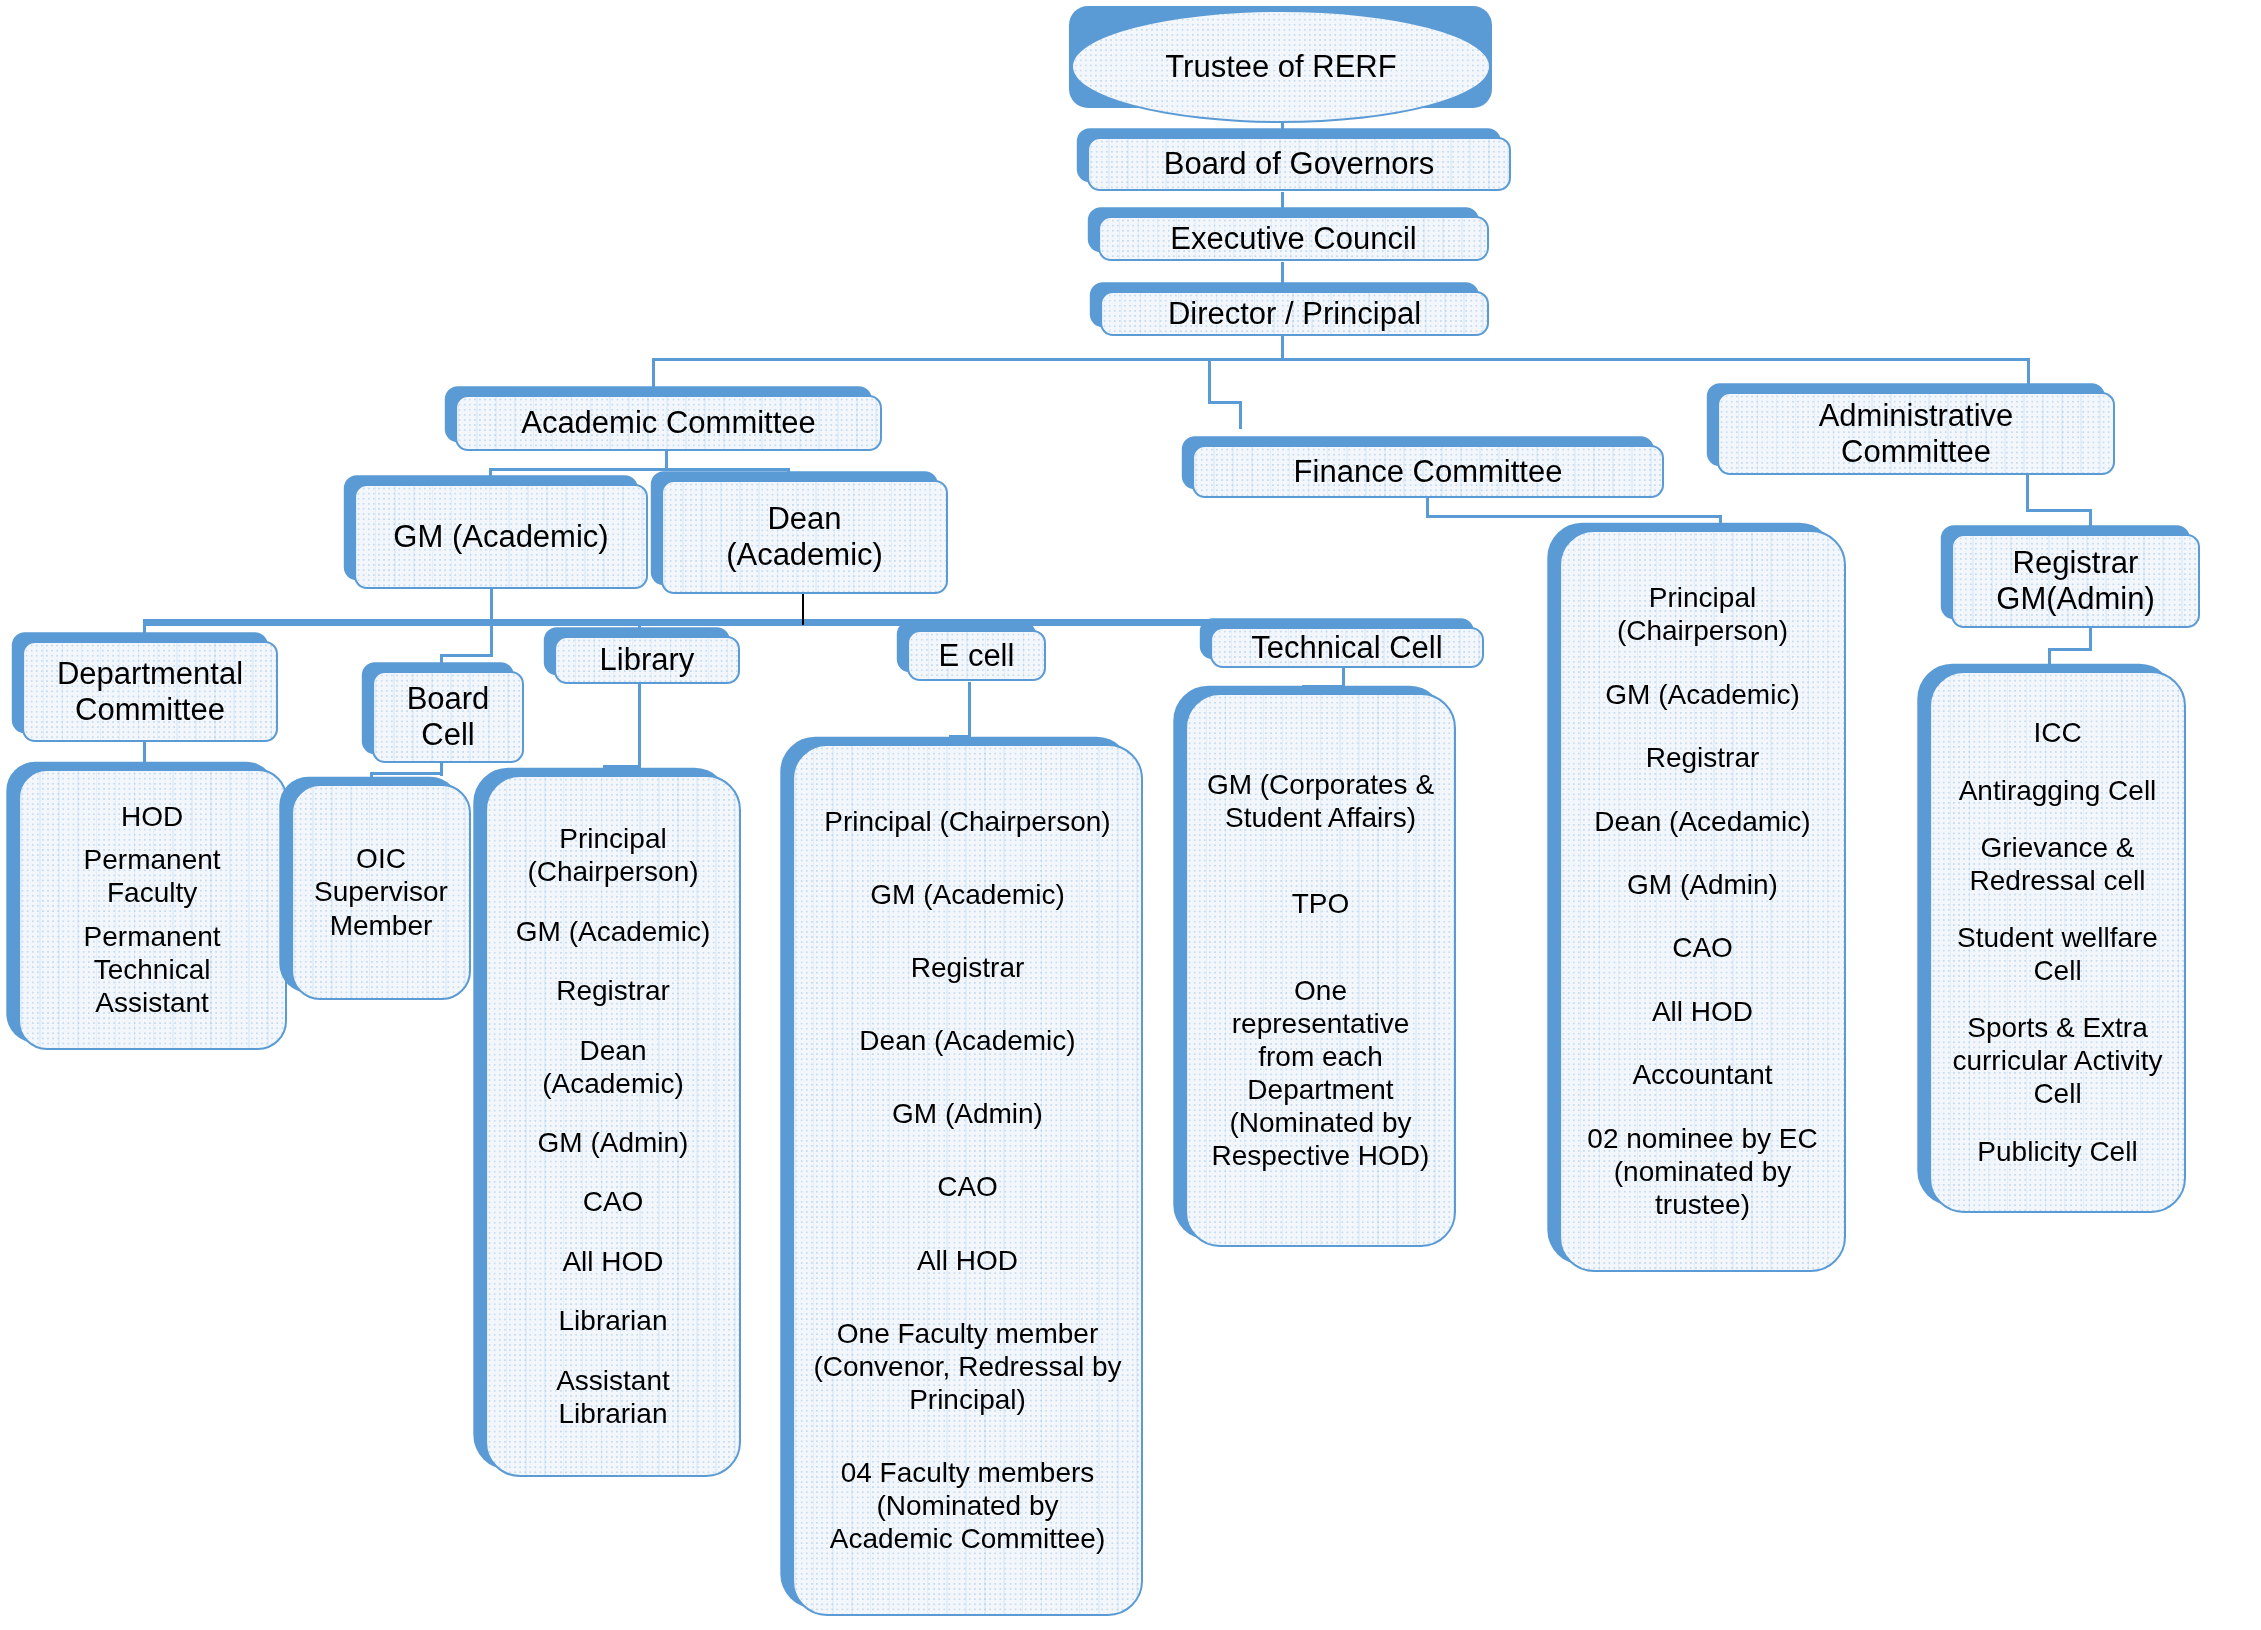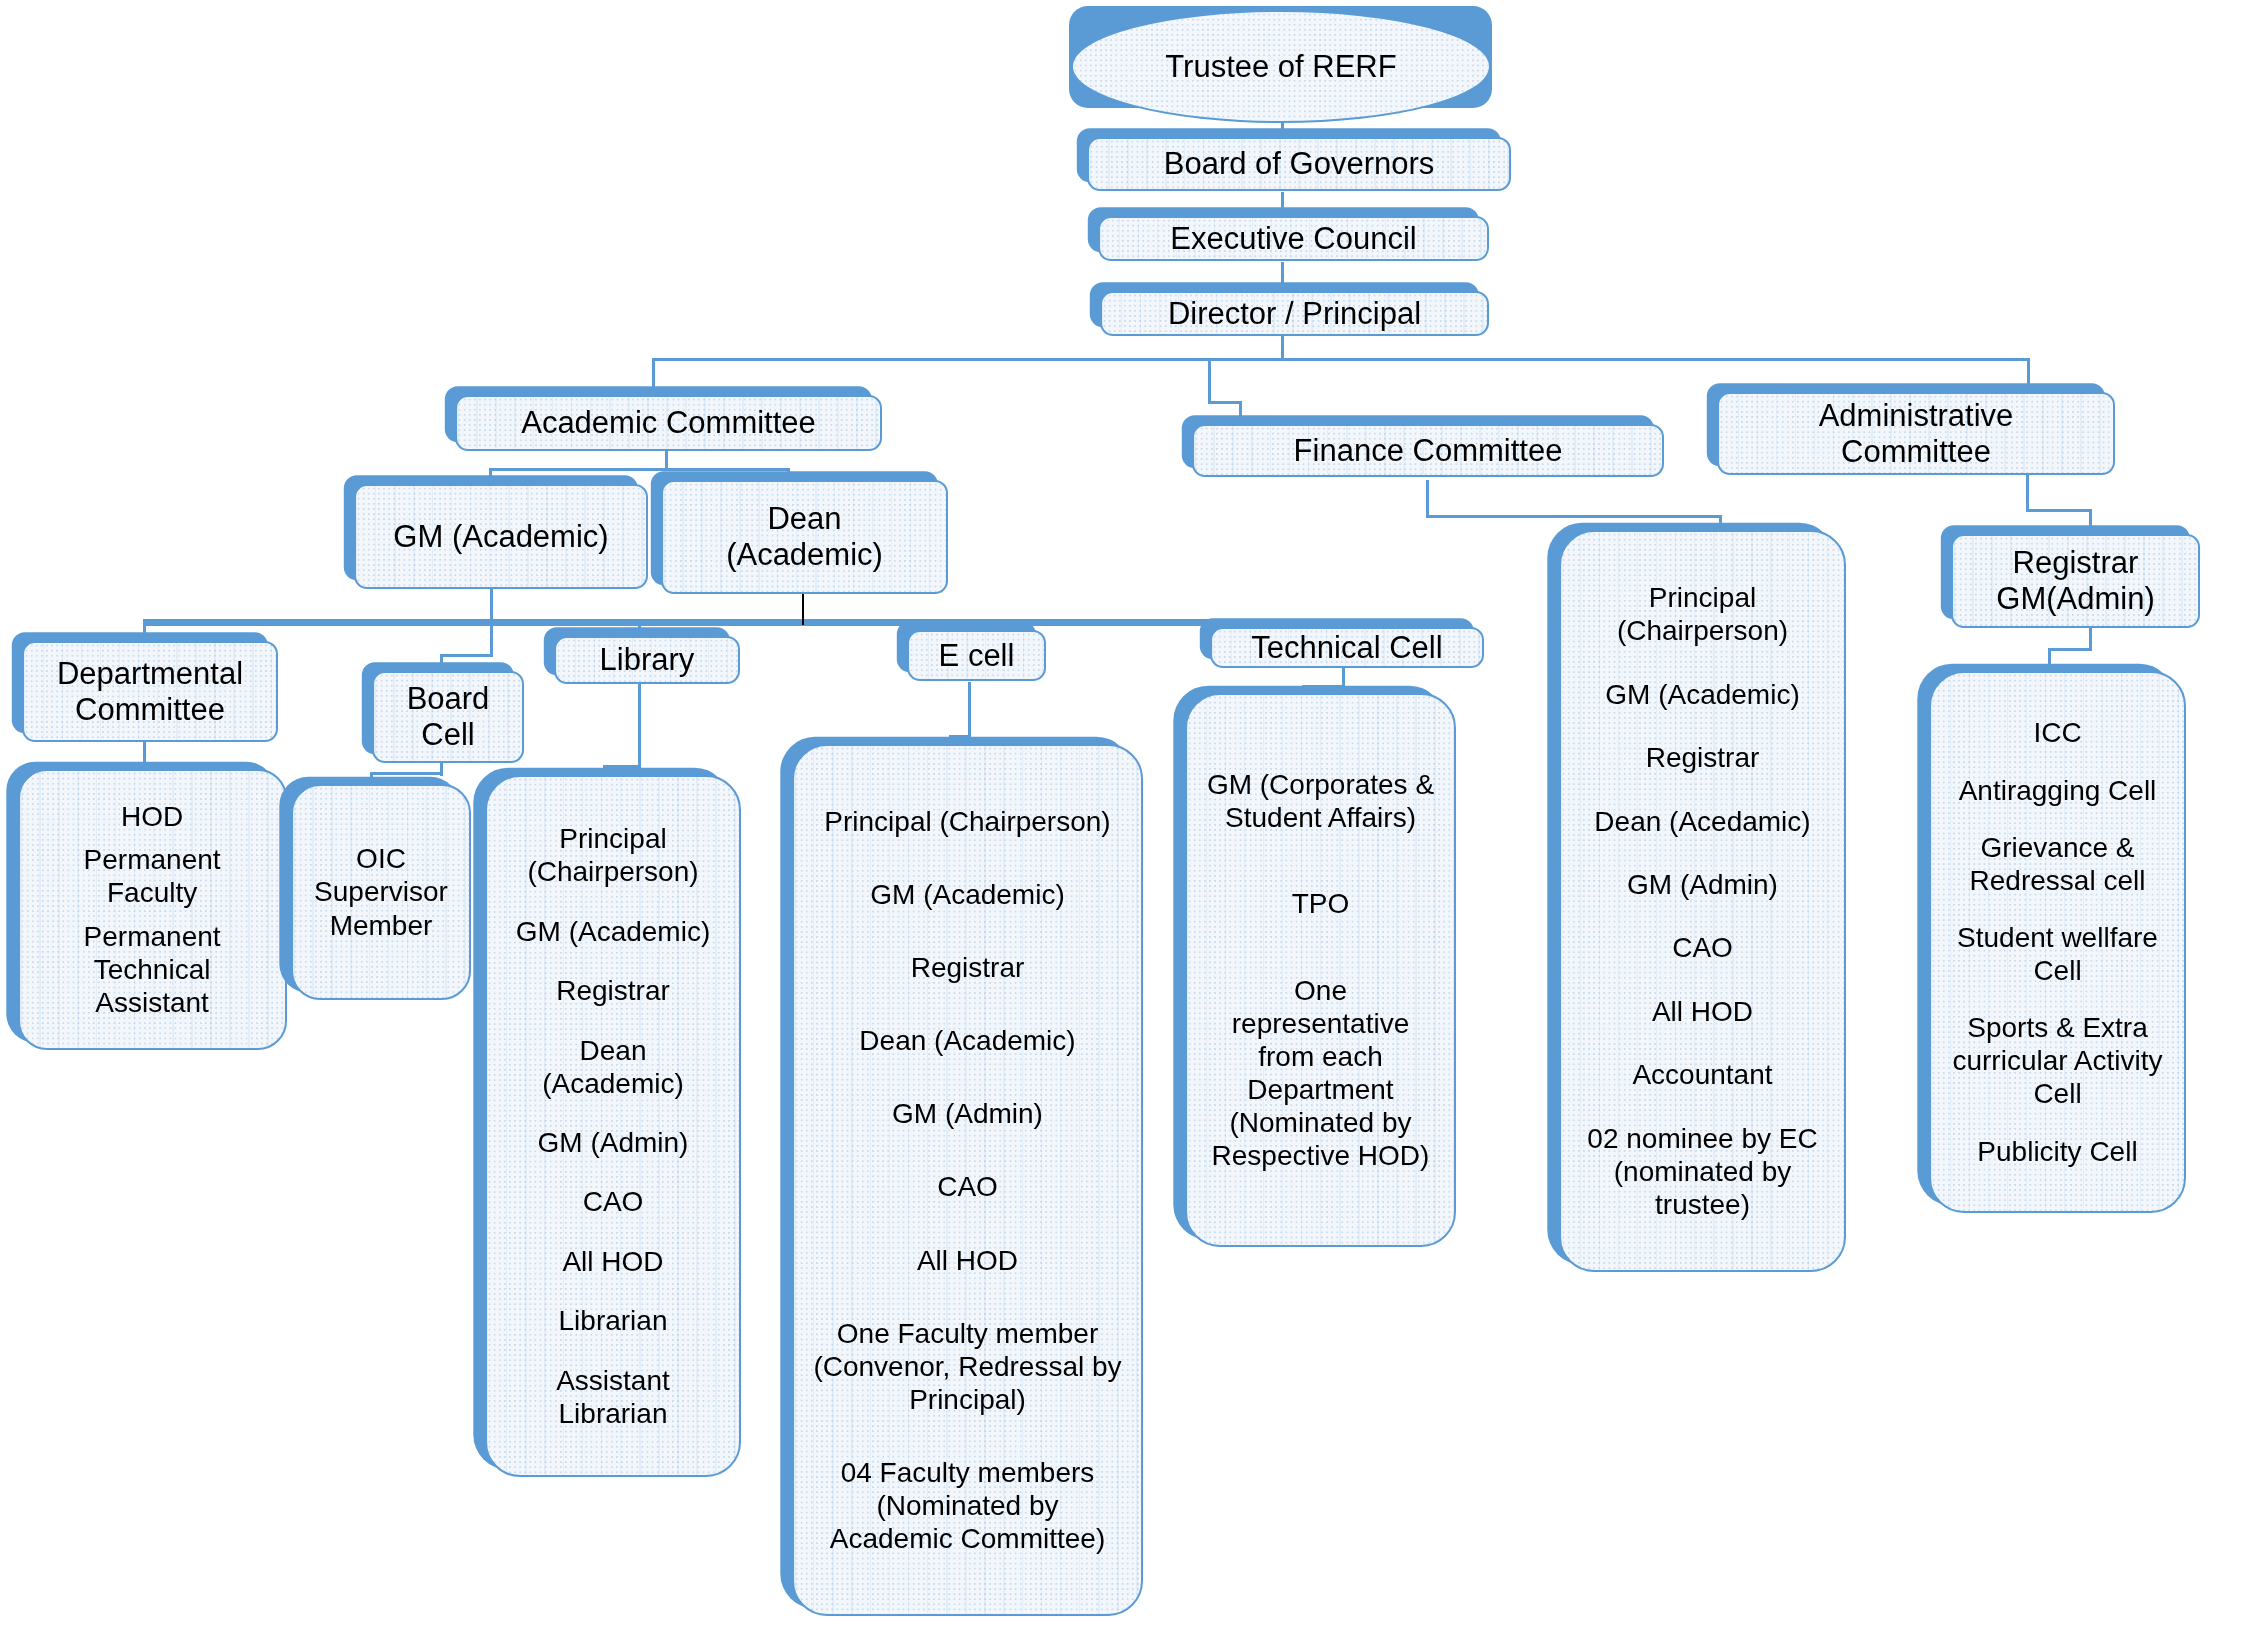--- a/index.html
+++ b/index.html
@@ -111,21 +111,21 @@
   </div>
 
   <div class="box" style="left:1100px;top:291px;width:389px;height:45px;">
     <div class="label">Director / Principal</div>
   </div>
 
   <div class="box" style="left:455px;top:395px;width:427px;height:56px;">
     <div class="label">Academic Committee</div>
   </div>
 
-  <div class="box" style="left:1192px;top:424px;width:472px;height:53px;">
+  <div class="box" style="left:1192px;top:445px;width:472px;height:53px;">
     <div class="label">Finance Committee</div>
   </div>
 
   <div class="box pad-med" style="left:1717px;top:392px;width:398px;height:83px;">
     <div class="label">Administrative Committee</div>
   </div>
 
   <div class="box" style="left:354px;top:484px;width:294px;height:105px;">
     <div class="label">GM (Academic)</div>
   </div>

